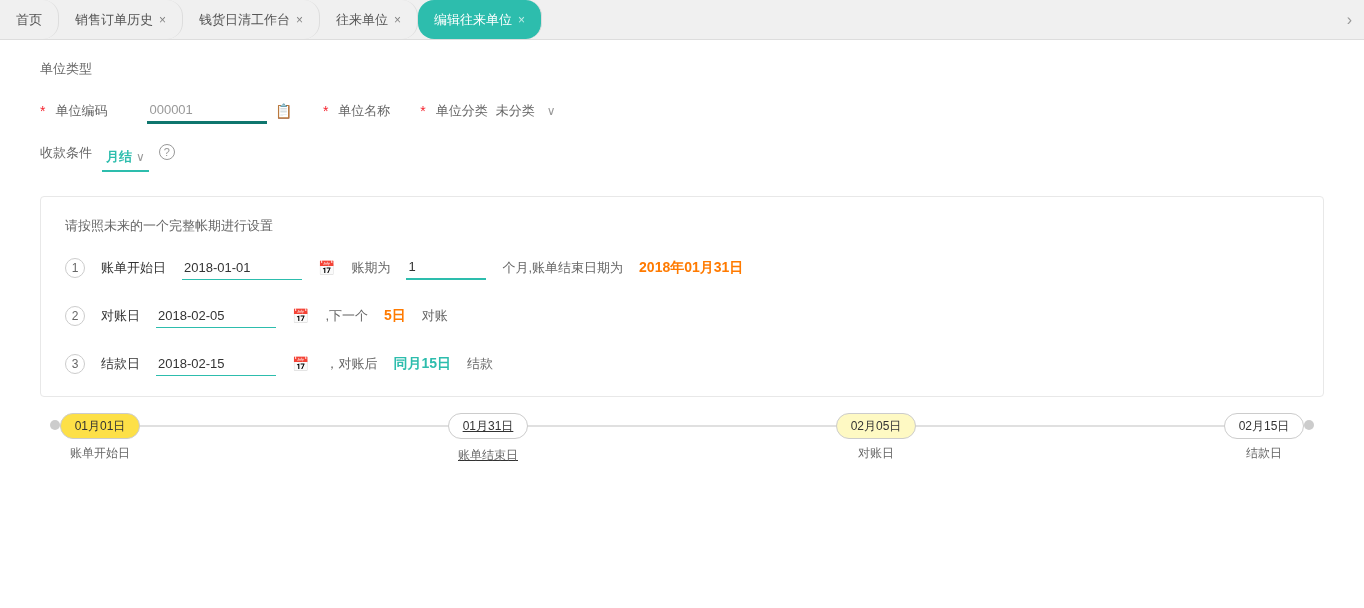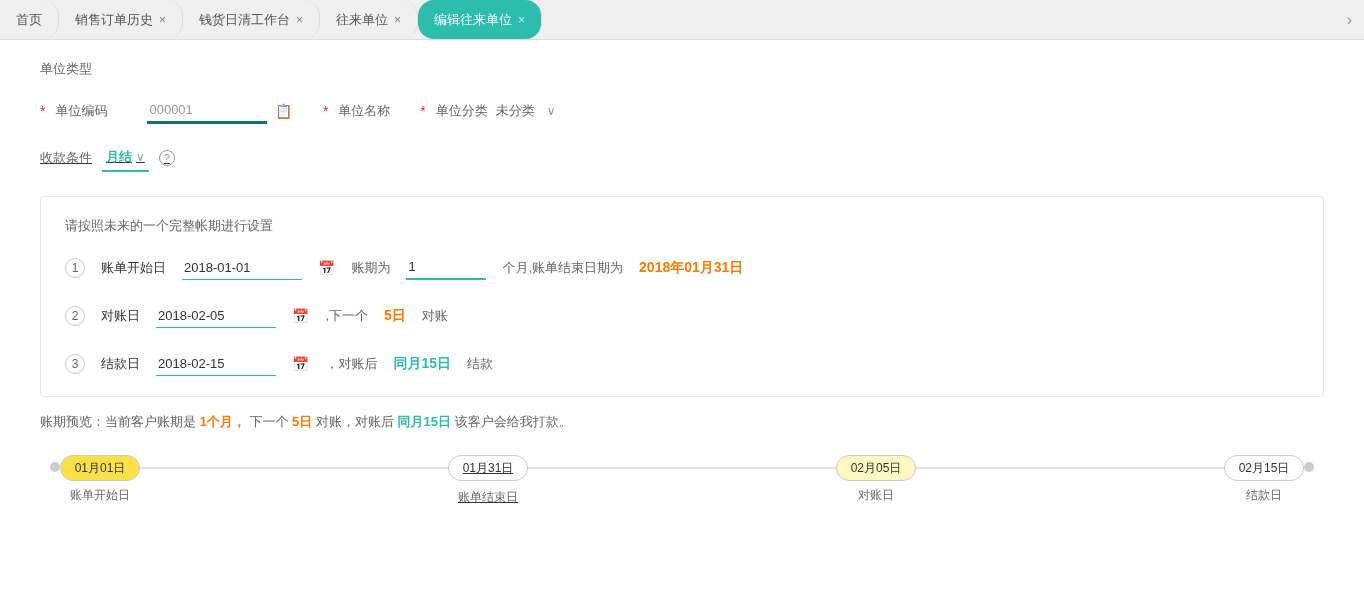--- a/index.html
+++ b/index.html
@@ -126,24 +126,23 @@
     }
     .dropdown-arrow {
       color: #999;
       cursor: pointer;
       font-size: 12px;
     }
 
     
     .payment-row {
       display: flex;
-      align-items: center;
+      align-items: flex-start;
       gap: 10px;
       margin-bottom: 24px;
-      text-decoration: underline;
     }
     .payment-select {
       display: flex;
       align-items: center;
       gap: 4px;
       border-bottom: 2px solid #2dbdad;
       padding: 4px 4px;
       cursor: pointer;
     }
     .payment-value {
@@ -330,29 +329,20 @@
       <div class="setting-num">3</div>
       <span class="setting-label">结款日</span>
       <input class="setting-input" type="text" value="2018-02-15" style="">
       <span class="cal-icon">📅</span>
       <span class="hint-text">，对账后</span>
       <span class="highlight-teal">同月15日</span>
       <span class="hint-text">结款</span>
     </div>
   </div>
 
-  <div class="preview-text">
-    <span>账期预览：当前客户账期是</span>
-    <span class="highlight-orange">1个月，</span>
-    <span>下一个</span>
-    <span class="highlight-orange">5日</span>
-    <span>对账，对账后</span>
-    <span class="highlight-teal">同月15日</span>
-    <span>该客户会给我打款。</span>
-  </div>
 
   <div style="display:flex; align-items:center; width:100%; position:relative; padding: 0 10px;">
 
     <div style="width:10px;height:10px;border-radius:50%;background:#ccc;flex-shrink:0;z-index:1;margin-top:-28px;"></div>
 
     <div style="flex:1;position:relative;">
 
       <div style="position:absolute;top:12px;left:0;right:0;height:2px;background:#e0e0e0;z-index:0;"></div>
 
       <div style="display:flex;justify-content:space-between;align-items:flex-start;position:relative;z-index:1;">

